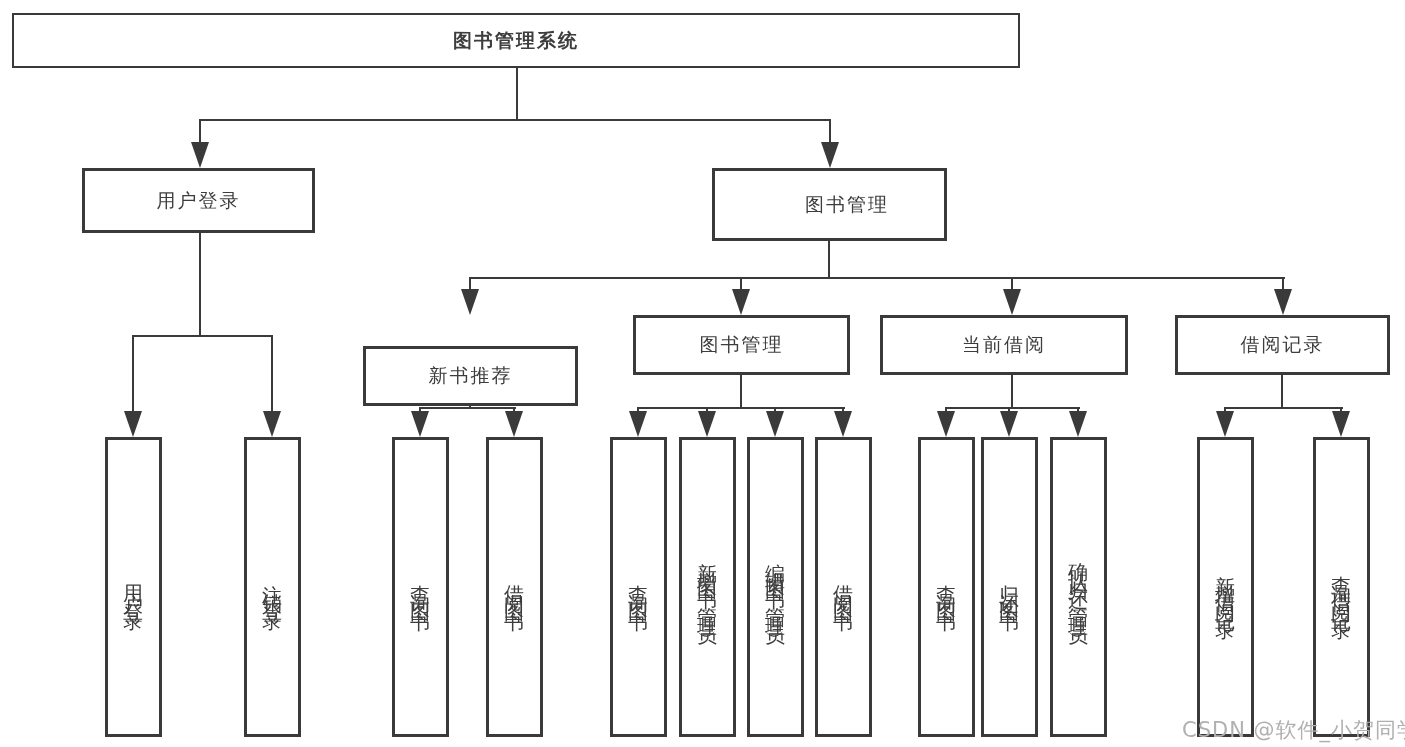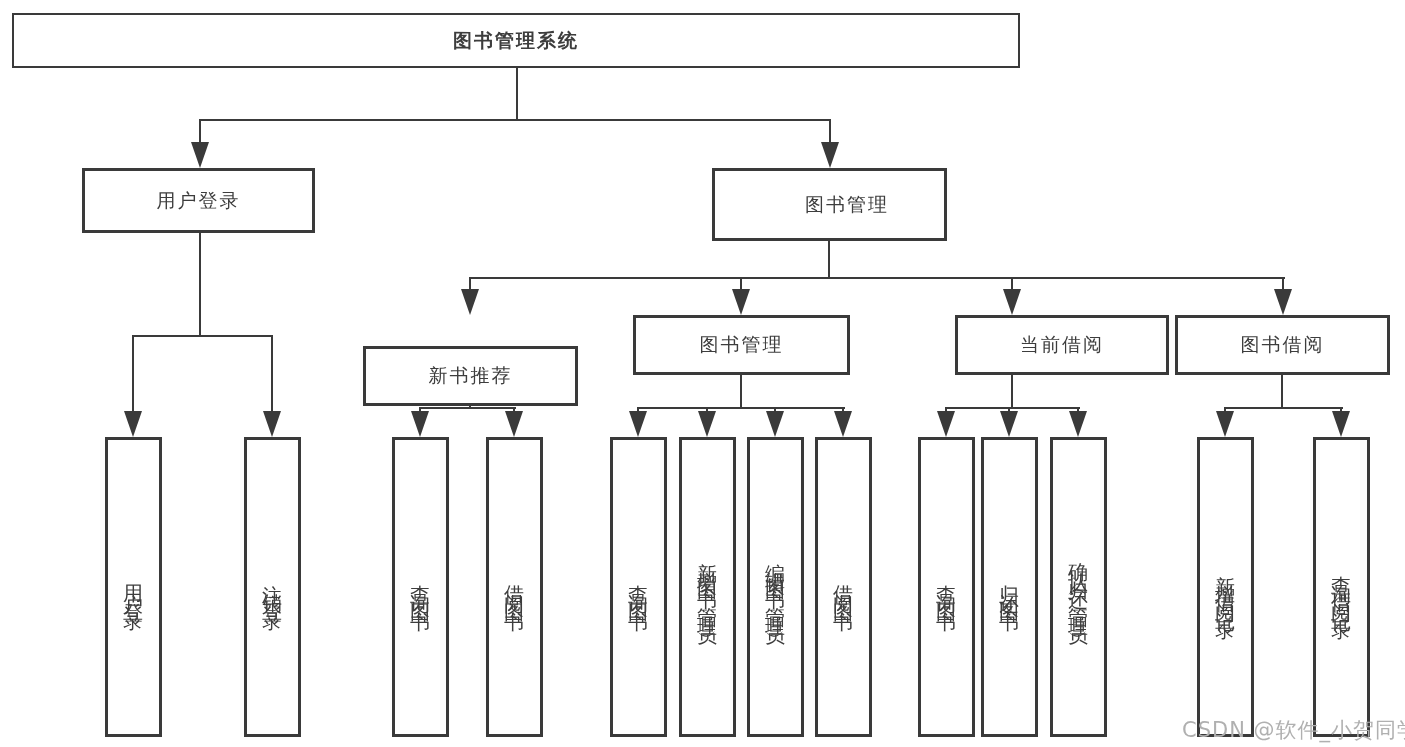--- a/index.html
+++ b/index.html
@@ -104,25 +104,25 @@
   <div class="node" style="left:712px; top:168px; width:235px; height:73px;padding-left:35px;">
     <span class="lbl">图书管理</span>
   </div>
 
   <div class="node" style="left:363px; top:315px; width:215px; height:60px;margin-top:31px;">
     <span class="lbl">新书推荐</span>
   </div>
   <div class="node" style="left:633px; top:315px; width:217px; height:60px;">
     <span class="lbl">图书管理</span>
   </div>
-  <div class="node" style="left:955px; top:315px; width:214px; height:60px;">
+  <div class="node" style="left:880px; top:315px; width:248px; height:60px;">
     <span class="lbl">当前借阅</span>
   </div>
   <div class="node" style="left:1175px; top:315px; width:215px; height:60px;">
-    <span class="lbl">图书借阅</span>
+    <span class="lbl">借阅记录</span>
   </div>
 
   <div class="node vnode" style="left:105px; top:437px; width:57px; height:300px;">
     <span class="lbl">用户登录</span>
   </div>
   <div class="node vnode" style="left:244px; top:437px; width:57px; height:300px;">
     <span class="lbl">注销登录</span>
   </div>
   <div class="node vnode" style="left:392px; top:437px; width:57px; height:300px;">
     <span class="lbl">查询图书</span>

